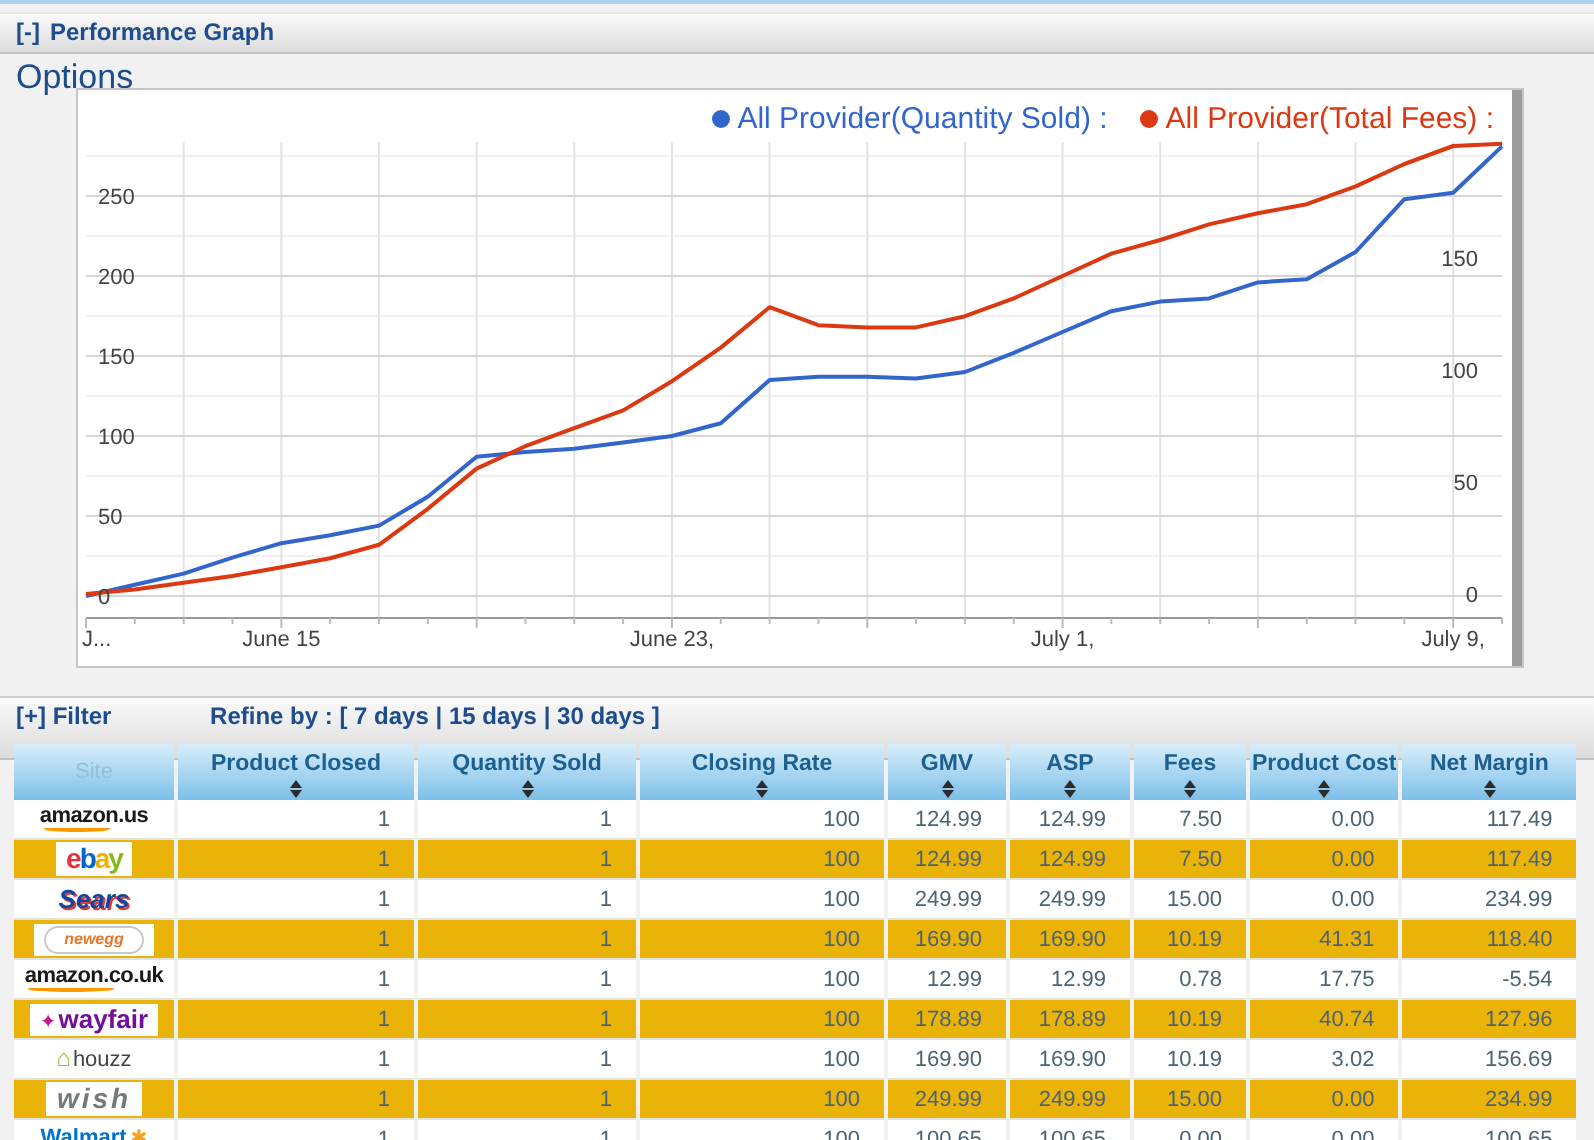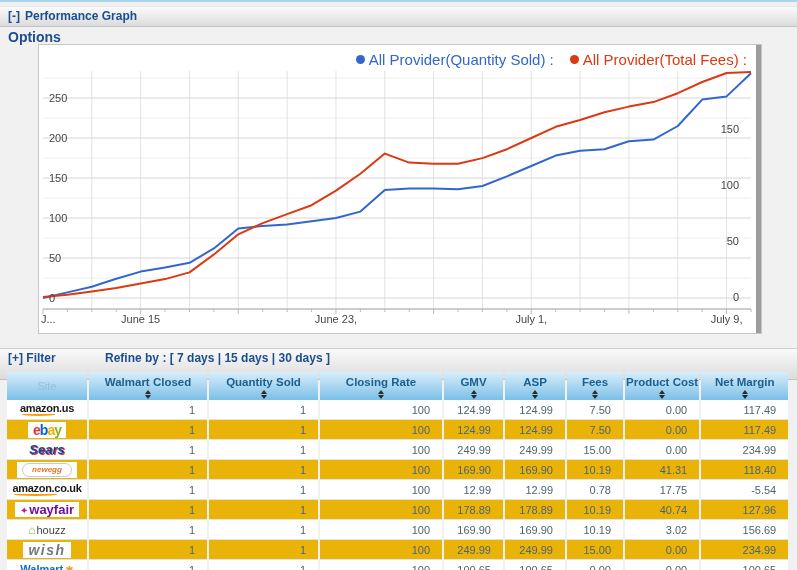--- a/index.html
+++ b/index.html
@@ -10,21 +10,21 @@
   }
   .topline{position:absolute;top:0;left:0;width:100%;height:2px;background:#aad4ee;}
   .titlebar{
     position:absolute;top:6px;left:0;width:100%;height:21px;
     background:linear-gradient(#fafafa,#dcdcdc);
     border-top:1px solid #e6e6e6;border-bottom:1px solid #c2c2c2;
     line-height:19px;padding-left:8px;font-size:12px;font-weight:bold;color:#1d4c8f;
   }
   .titlebar .tog{margin-right:5px;cursor:pointer;}
   .options{
-    position:absolute;top:29px;left:8px;font-size:14px;font-weight:bold;color:#1d4c8f;cursor:pointer;
+    position:absolute;top:29px;left:8px;font-size:17px;font-weight:normal;color:#1d4c8f;cursor:pointer;
   }
   .chart-panel{
     position:absolute;left:38px;top:44px;width:724px;height:290px;
     background:#fff;border:1px solid #c6c6c6;
   }
   .legend{position:absolute;top:6px;right:14px;display:flex;gap:16px;font-size:15px;z-index:2;}
   .legend-item{display:flex;align-items:center;gap:4px;}
   .dot{width:9px;height:9px;border-radius:50%;display:inline-block;}
   #chart{position:absolute;left:0;top:0;display:block;}
   .vscroll{position:absolute;right:0;top:0;width:5px;height:100%;background:#9d9d9d;}
@@ -186,21 +186,21 @@
       <col style="width: 122px;">
       <col style="width: 59px;">
       <col style="width: 60px;">
       <col style="width: 56px;">
       <col style="width: 70px;">
       <col style="width: 87px;">
     </colgroup>
   <thead id="thead">
       <tr>
         <th class="site-th"><span>Site</span></th>
-        <th><span>Walmart Closed</span><div class="sort">
+        <th><span>Product Closed</span><div class="sort">
             <b class="up"></b>
             <b class="dn"></b>
           </div></th>
         <th><span>Quantity Sold</span><div class="sort">
             <b class="up"></b>
             <b class="dn"></b>
           </div></th>
         <th><span>Closing Rate</span><div class="sort">
             <b class="up"></b>
             <b class="dn"></b>

